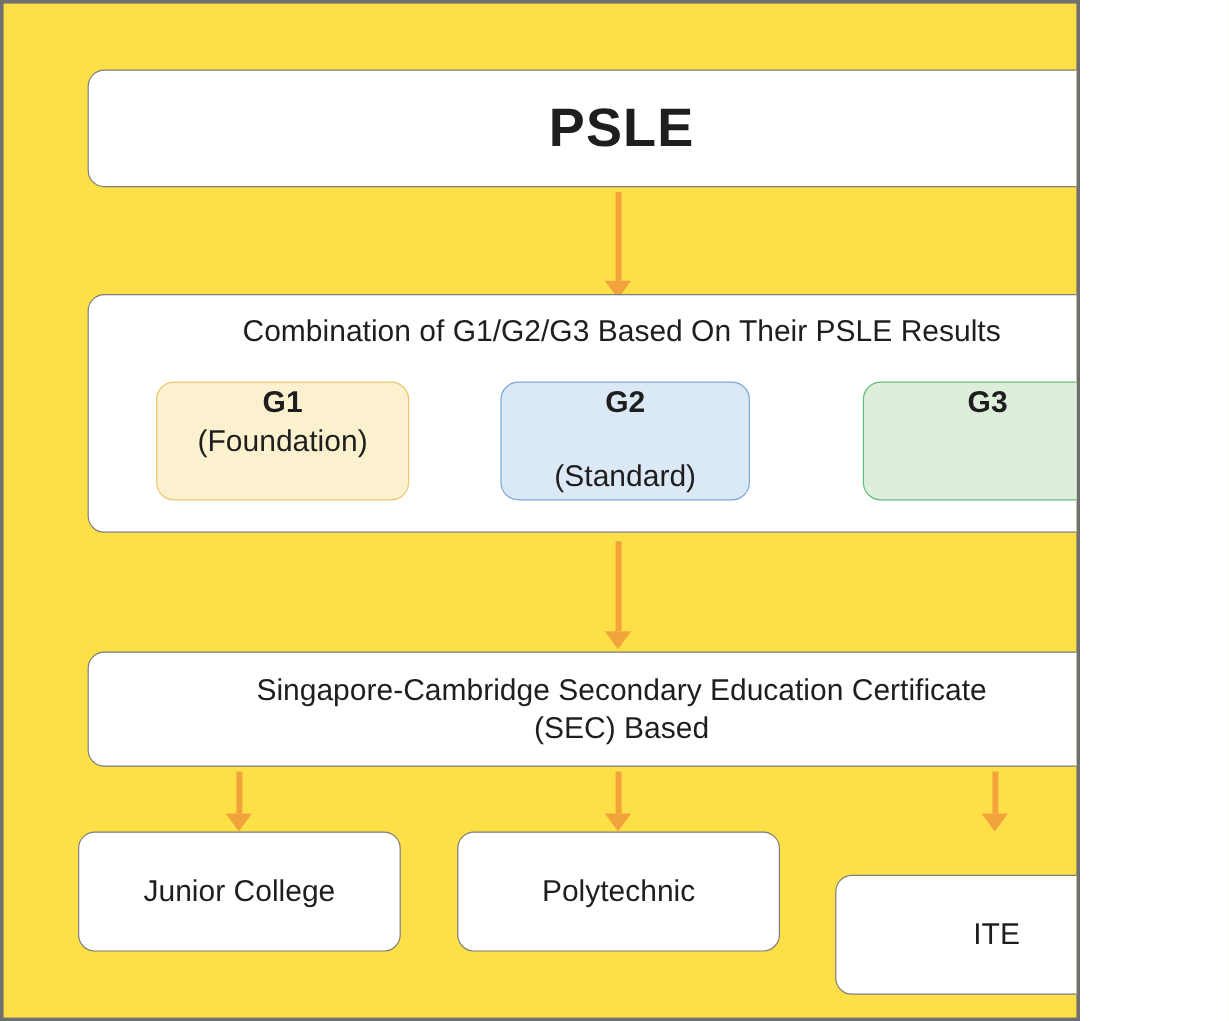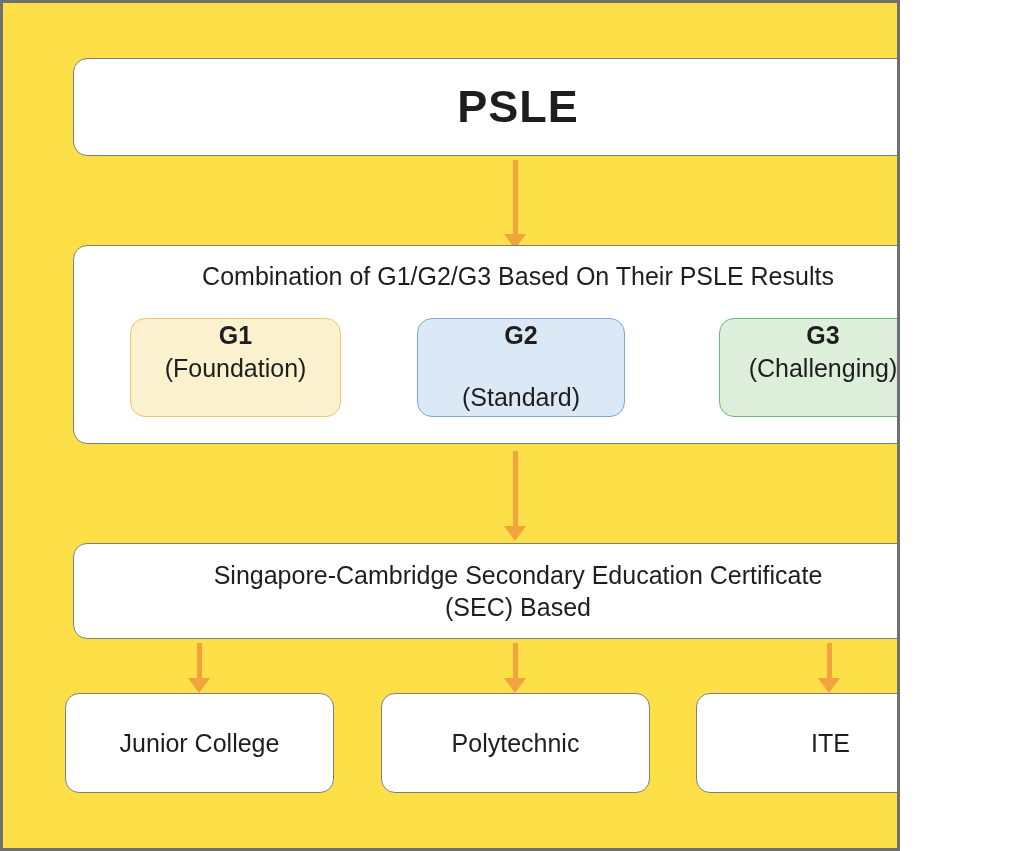--- a/index.html
+++ b/index.html
@@ -75,21 +75,21 @@
     line-height: 1.3;
   }
 
   .pathway {
     top: 690px; width: 269px; height: 100px;
     border-radius: 14px;
     font-size: 25px;
   }
   .jc   { left: 62px; }
   .poly { left: 378px; }
-  .ite  { left: 693px; }
+  .ite  { left: 693px; margin-top: 36px; }
 
   .arrow {
     position: absolute;
     width: 22px;
     display: flex;
     flex-direction: column;
     align-items: center;
   }
   .arrow .shaft { width: 5px; flex: 1 1 auto; background: var(--arrow); }
   .arrow .head {
@@ -126,21 +126,20 @@
       <div class="track-label">(Foundation)</div>
     </div>
 
     <div class="track g2">
       <div class="track-code">G2</div>
       <div class="track-label">(Standard)</div>
     </div>
 
     <div class="track g3">
       <div class="track-code">G3</div>
-      <div class="track-label">(Challenging)</div>
     </div>
   </div>
 
   <div class="arrow a2">
     <div class="shaft"></div>
     <div class="head"></div>
   </div>
 
   <div class="box sec">
     <div>Singapore-Cambridge Secondary Education Certificate</div>

